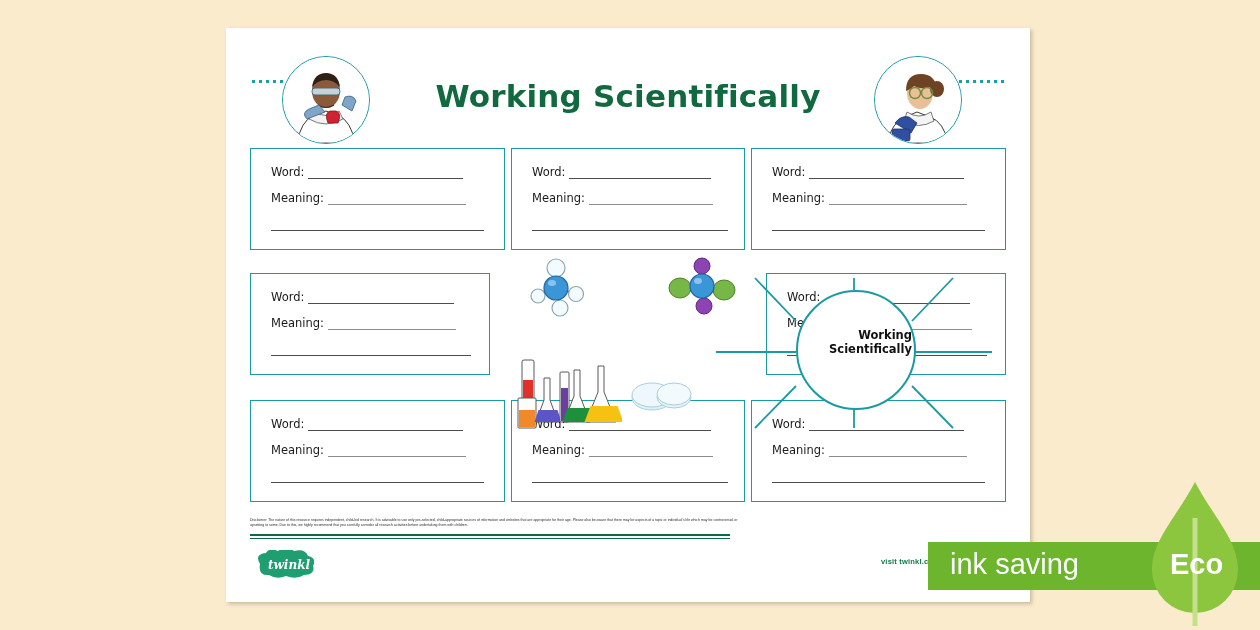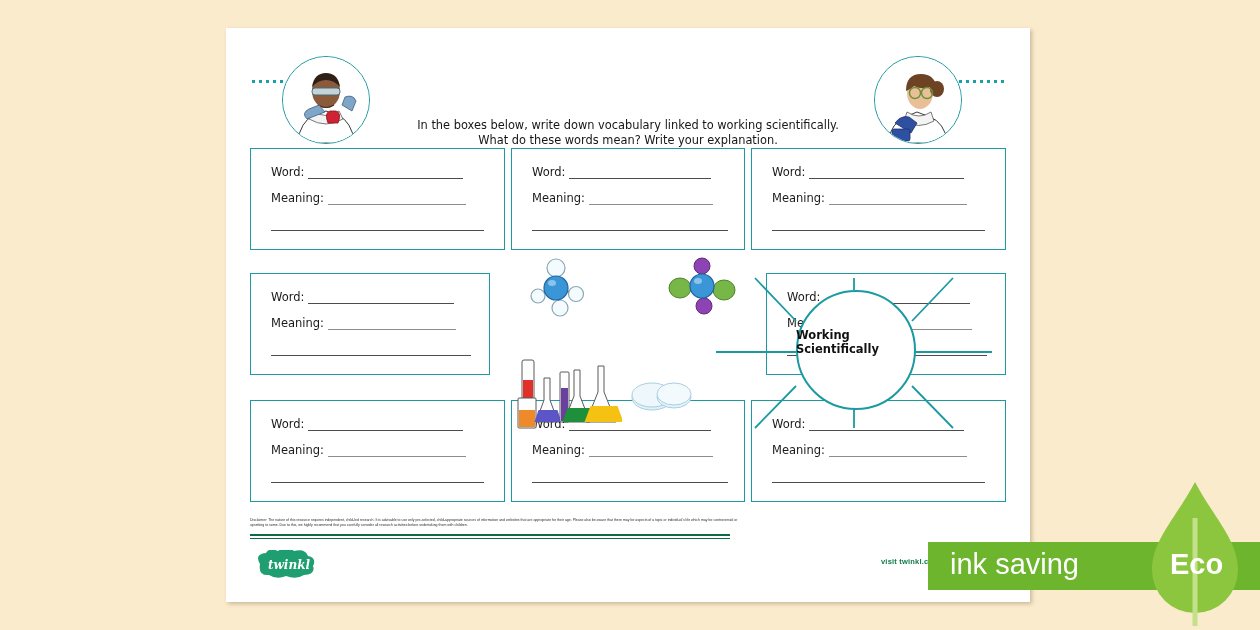--- a/index.html
+++ b/index.html
@@ -52,21 +52,21 @@
   .rule{display:inline-block;vertical-align:bottom;border-bottom:1.2px solid #4c4c4c;height:11px;}
   .rule.dim{border-bottom-color:#8d8d8d;}
   .rule.full{position:absolute;height:1px;border-bottom:1.2px solid #4c4c4c;}
 
   
   .circle{
     position:absolute;left:570px;top:262px;width:116px;height:116px;
     border:2px solid #1b9aa2;border-radius:50%;background:#fff;z-index:6;
   }
   .circle-lbl{
-    position:absolute;left:570px;top:300px;width:116px;text-align:left;
+    position:absolute;left:570px;top:300px;width:116px;text-align:right;
     font-family:"DejaVu Sans", sans-serif;font-weight:bold;font-size:11.5px;
     line-height:14px;color:#111;z-index:7;
   }
   svg.connectors{position:absolute;left:226px;top:28px;width:804px;height:574px;z-index:2;}
   .deco{position:absolute;z-index:5;}
 
   
   .disclaimer{
     position:absolute;left:24px;top:490px;width:500px;
     font-family:"Liberation Sans", sans-serif;
@@ -142,23 +142,23 @@
         <path d="M31 34 q0-17 15-17 q14 0 16 15 q-4 3 -7 -2 q-8 3 -16 -1 q-4 4 -8 5z" fill="#6d4324"></path>
         <ellipse cx="62" cy="32" rx="7" ry="8" fill="#6d4324"></ellipse>
         <circle cx="40" cy="36" r="5.5" fill="none" stroke="#6b8f3a" stroke-width="1.4"></circle>
         <circle cx="52" cy="36" r="5.5" fill="none" stroke="#6b8f3a" stroke-width="1.4"></circle>
         <line x1="45.5" y1="36" x2="46.5" y2="36" stroke="#6b8f3a" stroke-width="1.4"></line>
         <path d="M20 66 q6-8 14-6 l8 6 -6 10 z" fill="#2f4fa0" stroke="#1d3470" stroke-width=".8"></path>
         <rect x="17" y="72" width="18" height="12" rx="2" fill="#2f4fa0" stroke="#1d3470" stroke-width=".8"></rect>
       </svg>
     </div>
 
+    <div class="title">Working Scientifically</div>
     <div class="subtitle">
-      <span>In the boxes below, write down vocabulary linked to working scientifically.</span><br>
-      <span>What do these words mean? Write your explanation.</span>
+      <br>
     </div>
 
     <svg class="connectors" viewBox="0 0 804 574">
       <g stroke="#1b9aa2" stroke-width="1.8" fill="none">
         <line x1="303" y1="222" x2="344" y2="265"></line>
         <line x1="402" y1="222" x2="402" y2="234"></line>
         <line x1="501" y1="222" x2="460" y2="265"></line>
         <line x1="264" y1="296" x2="344" y2="296"></line>
         <line x1="540" y1="296" x2="460" y2="296"></line>
         <line x1="303" y1="372" x2="344" y2="330"></line>

